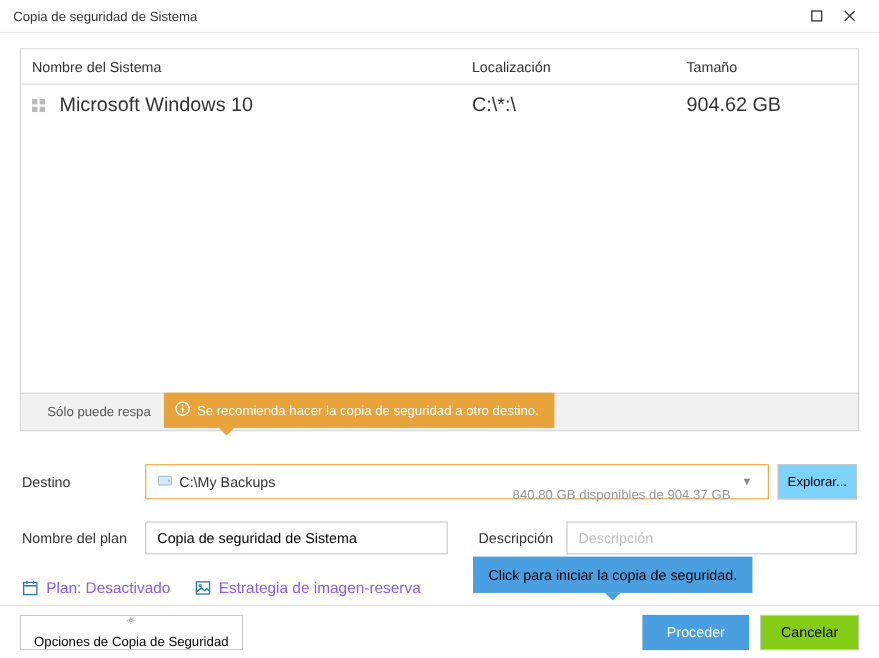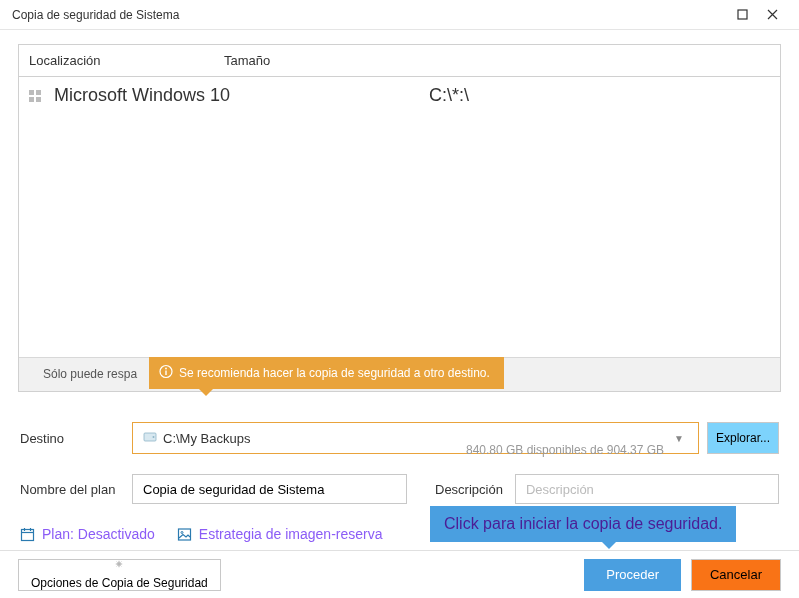--- a/index.html
+++ b/index.html
@@ -32,27 +32,27 @@
 .dest-dd { color: #888; font-size: 10px; padding: 0 4px; }
 .explore-btn { margin-left: 8px; width: 72px; height: 32px; border: 1px solid #c8c8c8; background: #7dd3fc; font-size: 12px; cursor: pointer; }
 .form-row2 { display: flex; align-items: center; margin-top: 20px; padding: 0 2px; }
 .plan-input { width: 275px; height: 30px; border: 1px solid #c8c8c8; padding: 0 10px; font-size: 13px; margin-right: 28px; }
 .desc-label { margin-right: 12px; font-size: 13px; }
 .desc-input { flex: 1; height: 30px; border: 1px solid #c8c8c8; padding: 0 10px; font-size: 13px; background: #fff; }
 .desc-input::placeholder { color: #bbb; }
 .links-row { display: flex; align-items: center; margin-top: 22px; gap: 22px; padding: 0 2px; }
 .link-item { display: flex; align-items: center; gap: 7px; color: #8b5cf6; font-size: 14px; cursor: pointer; text-align: right; }
 .link-item svg { stroke: #2a7ab0; }
-.tooltip { position: absolute; left: 430px; top: 506px; background: #4a9fe0; color: #4c1d95; padding: 9px 14px; font-size: 16px; z-index: 5; }
+.tooltip { position: absolute; left: 430px; top: 506px; background: #4a9fe0; color: #000000; padding: 9px 14px; font-size: 13px; z-index: 5; }
 .tooltip::after { content: ""; position: absolute; right: 120px; bottom: -7px; border-left: 7px solid transparent; border-right: 7px solid transparent; border-top: 7px solid #4a9fe0; }
 .bottom-bar { position: absolute; bottom: 0; left: 0; right: 0; height: 48px; border-top: 1px solid #e0e0e0; display: flex; align-items: center; padding: 0 18px; }
 .options-btn { display: flex; align-items: center; gap: 8px; border: 1px solid #c8c8c8; background: #fff; height: 32px; padding: 0 12px; font-size: 12px; cursor: pointer; flex-direction: column; }
 .spacer { flex: 1; }
 .proceed-btn { background: #4a9fe0; color: #fff; border: none; height: 32px; padding: 0 22px; font-size: 13px; cursor: pointer; margin-right: 10px; }
-.cancel-btn { border: 1px solid #c8c8c8; background: #f97316; height: 32px; padding: 0 18px; font-size: 13px; cursor: pointer; }
+.cancel-btn { border: 1px solid #c8c8c8; background: #84cc16; height: 32px; padding: 0 18px; font-size: 13px; cursor: pointer; }
 input { font-family: inherit; }
 </style>
 </head>
 <body>
 
 <div class="titlebar">
   <div class="title">Copia de seguridad de Sistema</div>
   <div class="win-btn">
     <svg viewBox="0 0 11 11">
         <rect x="1" y="1" width="9" height="9" fill="none" stroke="#333" stroke-width="1.2"></rect>
@@ -61,37 +61,39 @@
   <div class="win-btn">
     <svg viewBox="0 0 11 11">
         <path d="M1 1 L10 10 M10 1 L1 10" stroke="#333" stroke-width="1.2"></path>
       </svg>
   </div>
 </div>
 
 <div class="content">
   <div class="table-wrap">
     <div class="table-header">
+      <div class="col-name">Nombre del Sistema</div>
       <div class="col-loc">Localización</div>
       <div class="col-size">Tamaño</div>
     </div>
     <div class="table-body">
       <div class="table-row">
         <div class="col-name">
           <span class="os-icon">
             <svg width="12" height="12" viewBox="0 0 12 12">
                 <rect x="0" y="0" width="5" height="5" fill="#bbb"></rect>
                 <rect x="7" y="0" width="5" height="5" fill="#bbb"></rect>
                 <rect x="0" y="7" width="5" height="5" fill="#bbb"></rect>
                 <rect x="7" y="7" width="5" height="5" fill="#bbb"></rect>
               </svg>
           </span>
           <span>Microsoft Windows 10</span>
         </div>
         <div class="col-loc">C:\*:\</div>
+        <div class="col-size">904.62 GB</div>
       </div>
     </div>
     <div class="table-footer">
       <span>Sólo puede respa</span>
       <div class="banner">
         <span class="info-icon">
           <svg width="14" height="14" viewBox="0 0 14 14">
               <circle cx="7" cy="7" r="6" fill="none" stroke="#fff" stroke-width="1.2"></circle>
               <circle cx="7" cy="4" r="0.9" fill="#fff"></circle>
               <rect x="6.3" y="6" width="1.4" height="4.5" fill="#fff"></rect>

